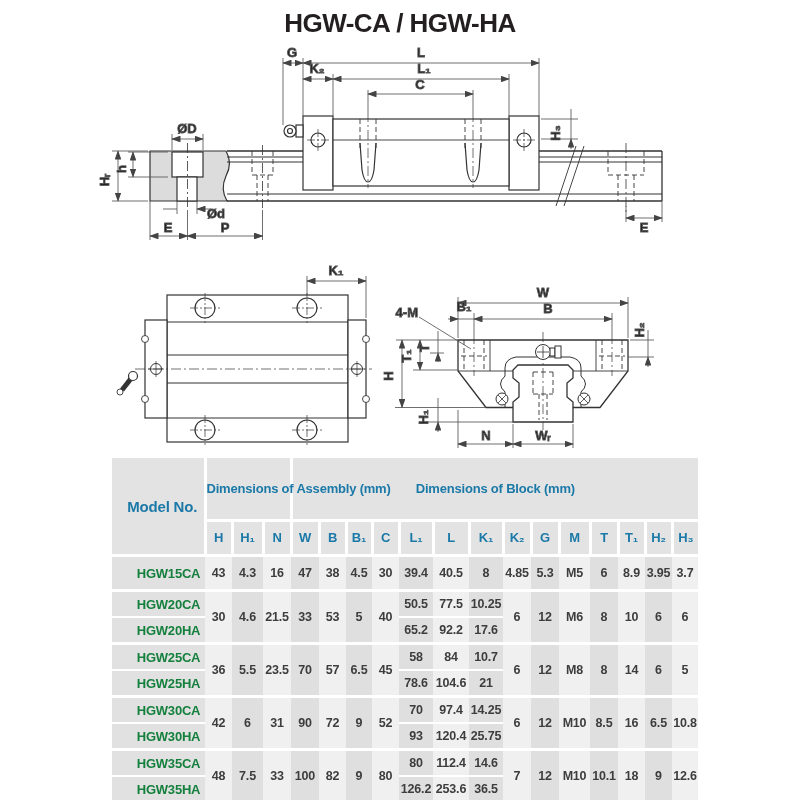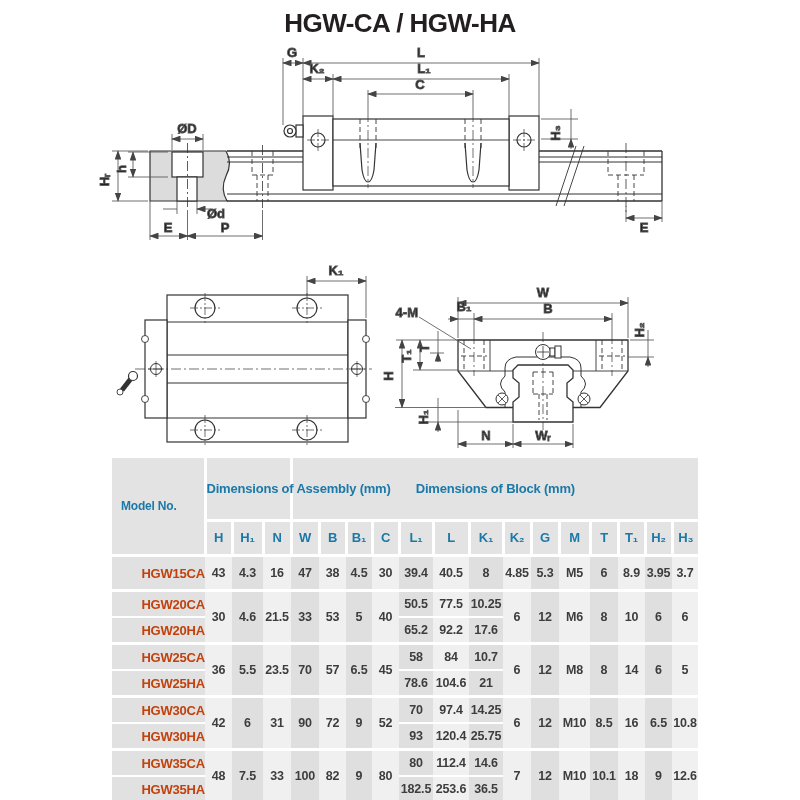--- a/index.html
+++ b/index.html
@@ -15,26 +15,26 @@
   .drawings{position:absolute;top:0;left:0}
   svg text{font-family:"Liberation Sans","DejaVu Sans",sans-serif;font-size:13px;font-weight:700;fill:#222}
   .tablewrap{position:absolute;left:112px;top:458px;width:586px}
   table{border-collapse:collapse;table-layout:fixed;width:586px}
   td,th{padding:0;font-size:12.5px;font-weight:700;color:var(--data-text);
     text-align:center;vertical-align:middle;white-space:nowrap;letter-spacing:-0.2px}
   .ht td{background:var(--header-bg);color:var(--header-text);font-size:13px}
   .ht .r1 td{height:62px;border-bottom:3px solid #fff}
   .ht .r2 td{height:34px}
   .ht td.bre{border-right:3px solid #fff}
-  .ht td.model-h{text-align:left;padding-left:9px;border-bottom:none;font-size:12px}
+  .ht td.model-h{text-align:center;padding-left:9px;border-bottom:none;font-size:15px}
   .ht td.grp{line-height:15px}
   .gt{margin-top:3px}
   .gt td{height:25px}
   .gt.single td{height:32px}
-  .m{background:var(--model-bg);text-align:right;padding-left:20px;color:#c2410c;font-size:13px}
+  .m{background:var(--model-bg);text-align:center;padding-left:20px;color:#15803d;font-size:13px}
   .cl{background:var(--band-light)}
   .cd{background:var(--band-dark)}
   .sep{border-top:2px solid #fff}
 </style>
 </head>
 <body>
 
 <div class="page-title">HGW-CA / HGW-HA</div>
 
 <svg class="drawings" width="800" height="455" viewBox="0 0 800 455">
@@ -525,19 +525,19 @@
         <td class="cl" rowspan="2">7</td>
         <td class="cd" rowspan="2">12</td>
         <td class="cl" rowspan="2">M10</td>
         <td class="cd" rowspan="2">10.1</td>
         <td class="cl" rowspan="2">18</td>
         <td class="cd" rowspan="2">9</td>
         <td class="cl" rowspan="2">12.6</td>
       </tr>
       <tr>
         <td class="m sep">HGW35HA</td>
-        <td class="cd sep">182.5</td>
+        <td class="cd sep">126.2</td>
         <td class="cl sep">253.6</td>
         <td class="cd sep">36.5</td>
       </tr>
     </tbody>
   </table>
 </div>
 
 </body></html>

